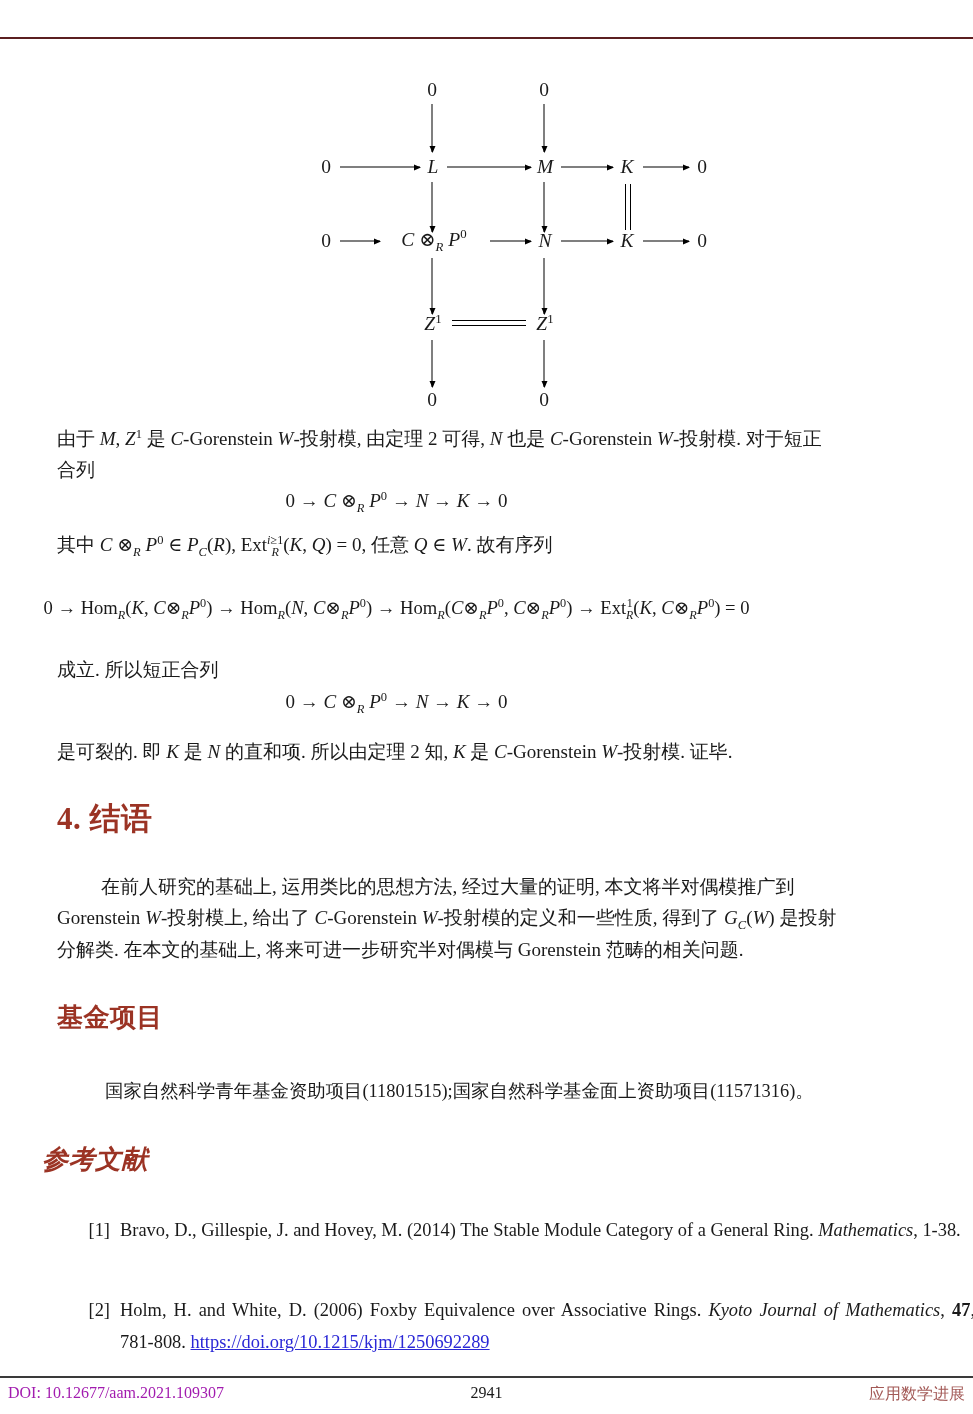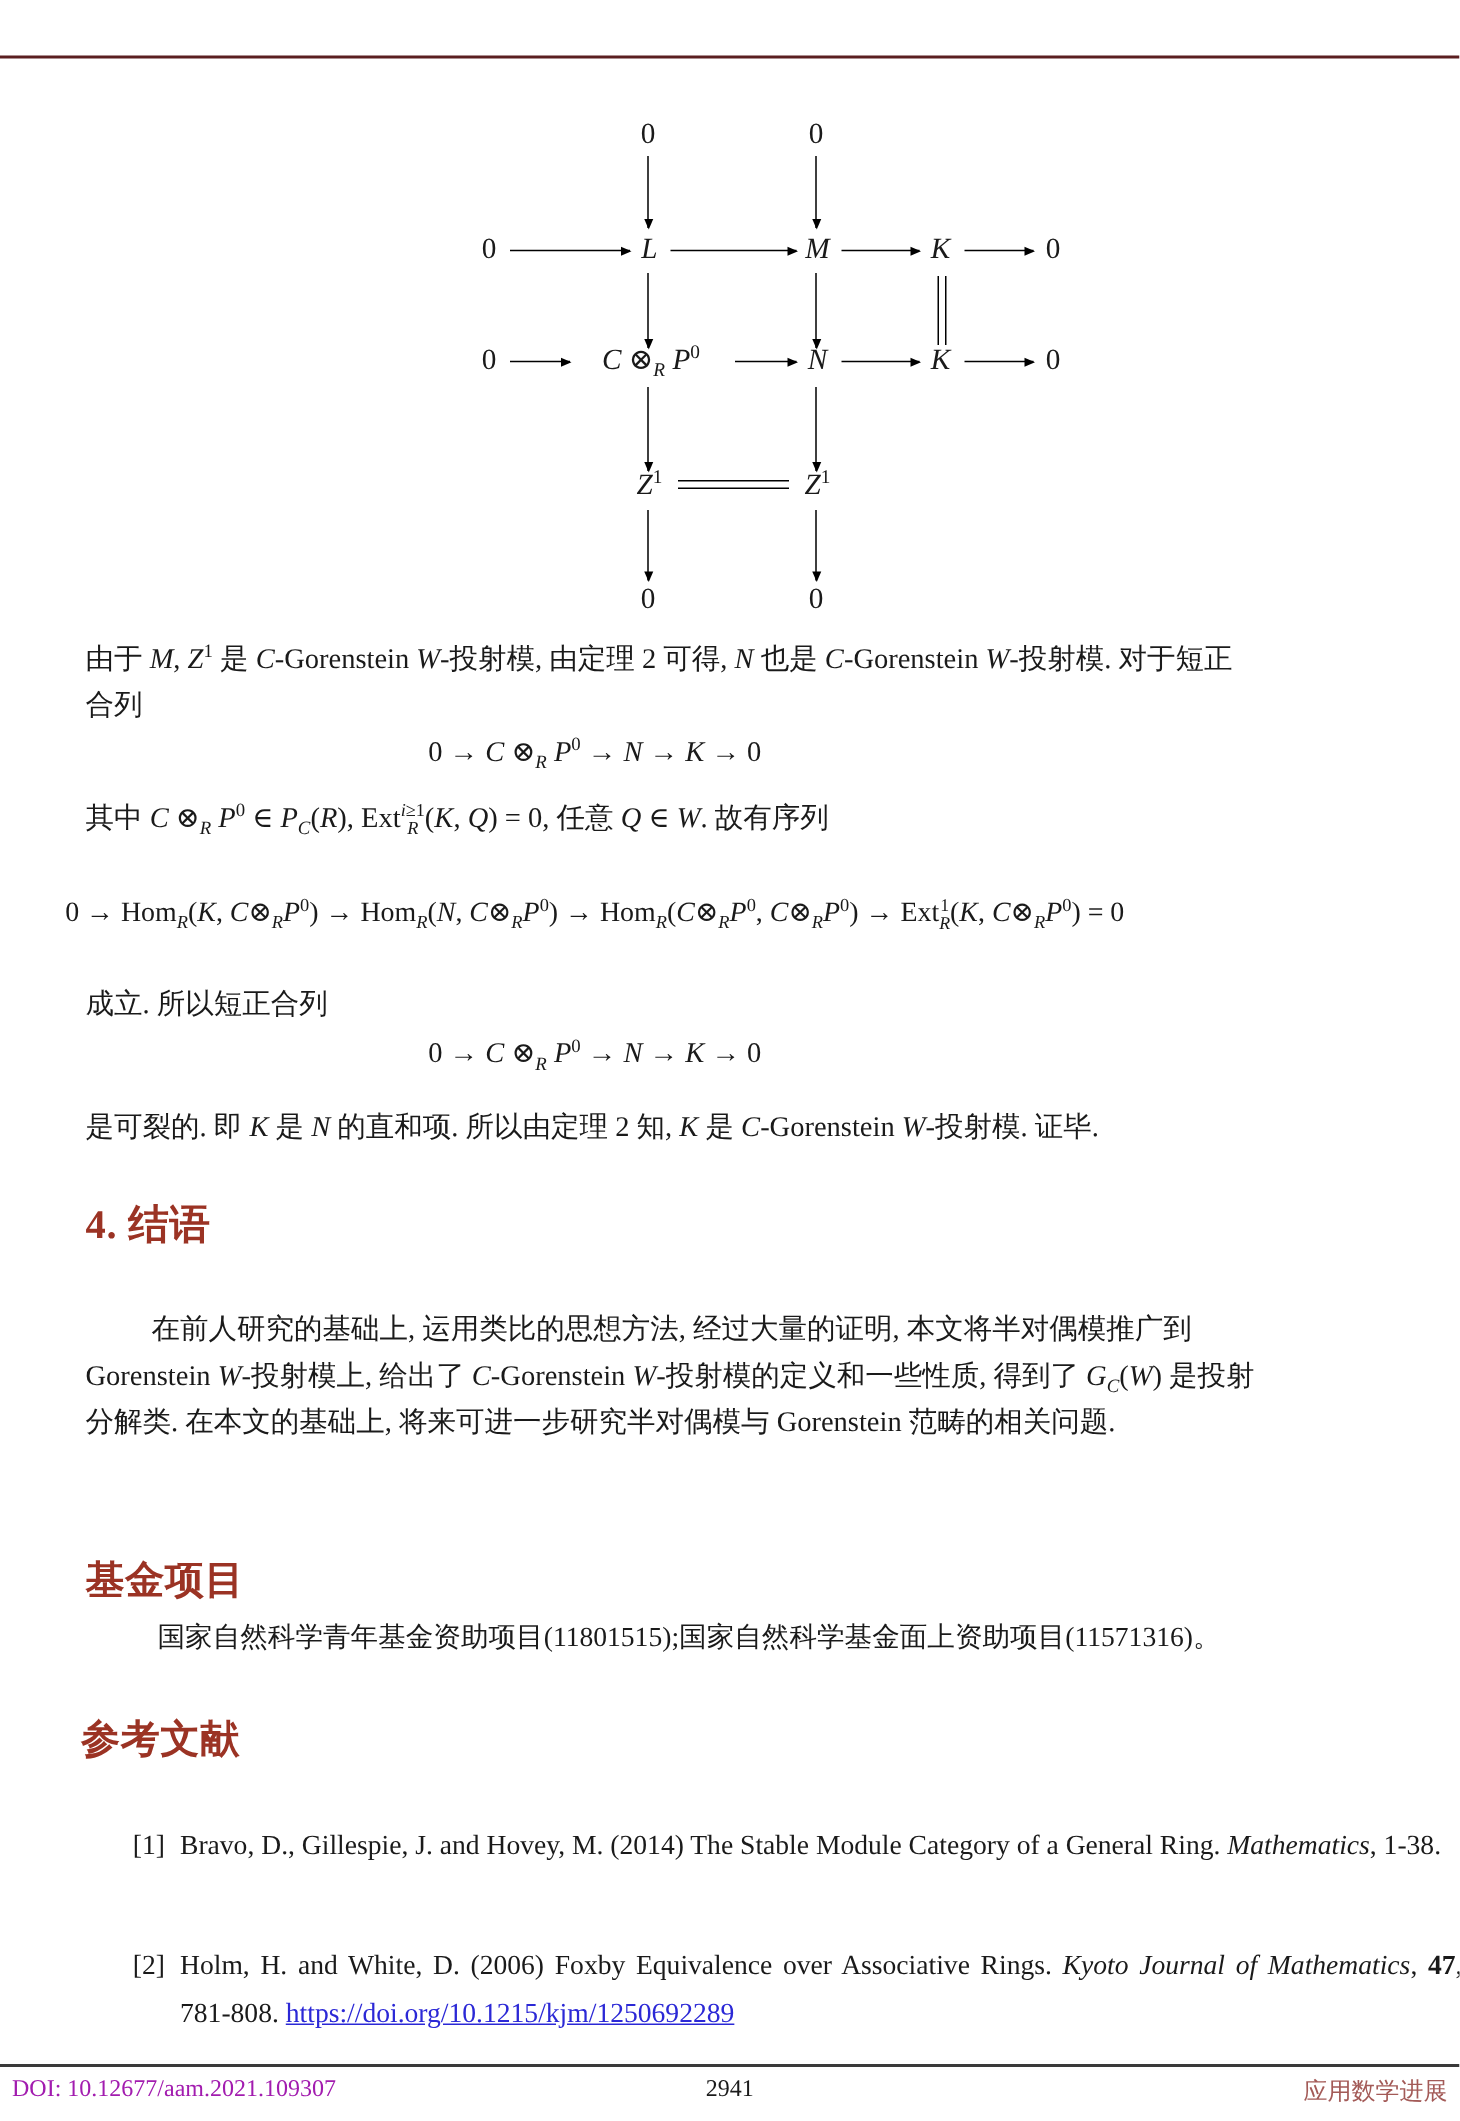--- a/index.html
+++ b/index.html
@@ -146,21 +146,21 @@
     text-align: left;
     font-style: normal;
   }
   .supsub span { display: block; text-align: center; }
 
   
   .h-section {
     position: absolute;
     color: #9b3324;
     font-weight: bold;
-    font-size: 27px;
+    font-size: 31px;
     letter-spacing: .5px;
     white-space: nowrap;
   }
   .h-section.cjk { font-size: 26px; }
 
   
   .ref {
     position: absolute;
     font-size: 18.4px;
     line-height: 1.72;
@@ -293,25 +293,25 @@
   </div>
 
   <div class="h-section" style="left:57px; top:798px;">4. 结语</div>
 
   <div class="para" style="left:57px; top:872px; width:918px;">
     <span style="display:inline-block; width:44px;"></span>在前人研究的基础上, 运用类比的思想方法, 经过大量的证明, 本文将半对偶模推广到<br>
     Gorenstein <span class="cal">W</span>-投射模上, 给出了 <i class="m">C</i>-Gorenstein <span class="cal">W</span>-投射模的定义和一些性质, 得到了 <span class="cal">G</span><sub class="s">C</sub>(<span class="cal">W</span>) 是投射<br>
     分解类. 在本文的基础上, 将来可进一步研究半对偶模与 Gorenstein 范畴的相关问题.
   </div>
 
-  <div class="h-section cjk" style="left:57px; top:1000px;margin-top:36px;">基金项目</div>
+  <div class="h-section cjk" style="left:57px; top:1000px;">基金项目</div>
 
   <div class="para" style="left:105px; top:1077px; width:870px; font-size:18.4px;">国家自然科学青年基金资助项目(11801515);国家自然科学基金面上资助项目(11571316)。</div>
 
-  <div class="h-section cjk" style="left:54px; top:1142px;">参考文献</div>
+  <div class="h-section cjk" style="left:42px; top:1142px;font-style:italic;">参考文献</div>
 
   <div class="ref" style="left:72px; top:1215px; width:903px;">
     <span class="num">[1]</span>
     <span class="body"><span>Bravo, D., Gillespie, J. and Hovey, M. (2014) The Stable Module Category of a General Ring.</span>
       <em>Mathematics</em><span>, 1-38.</span></span>
   </div>
 
   <div class="ref" style="left:72px; top:1295px; width:903px;">
     <span class="num">[2]</span>
     <span class="body"><span>Holm, H. and White, D. (2006) Foxby Equivalence over Associative Rings.</span>

